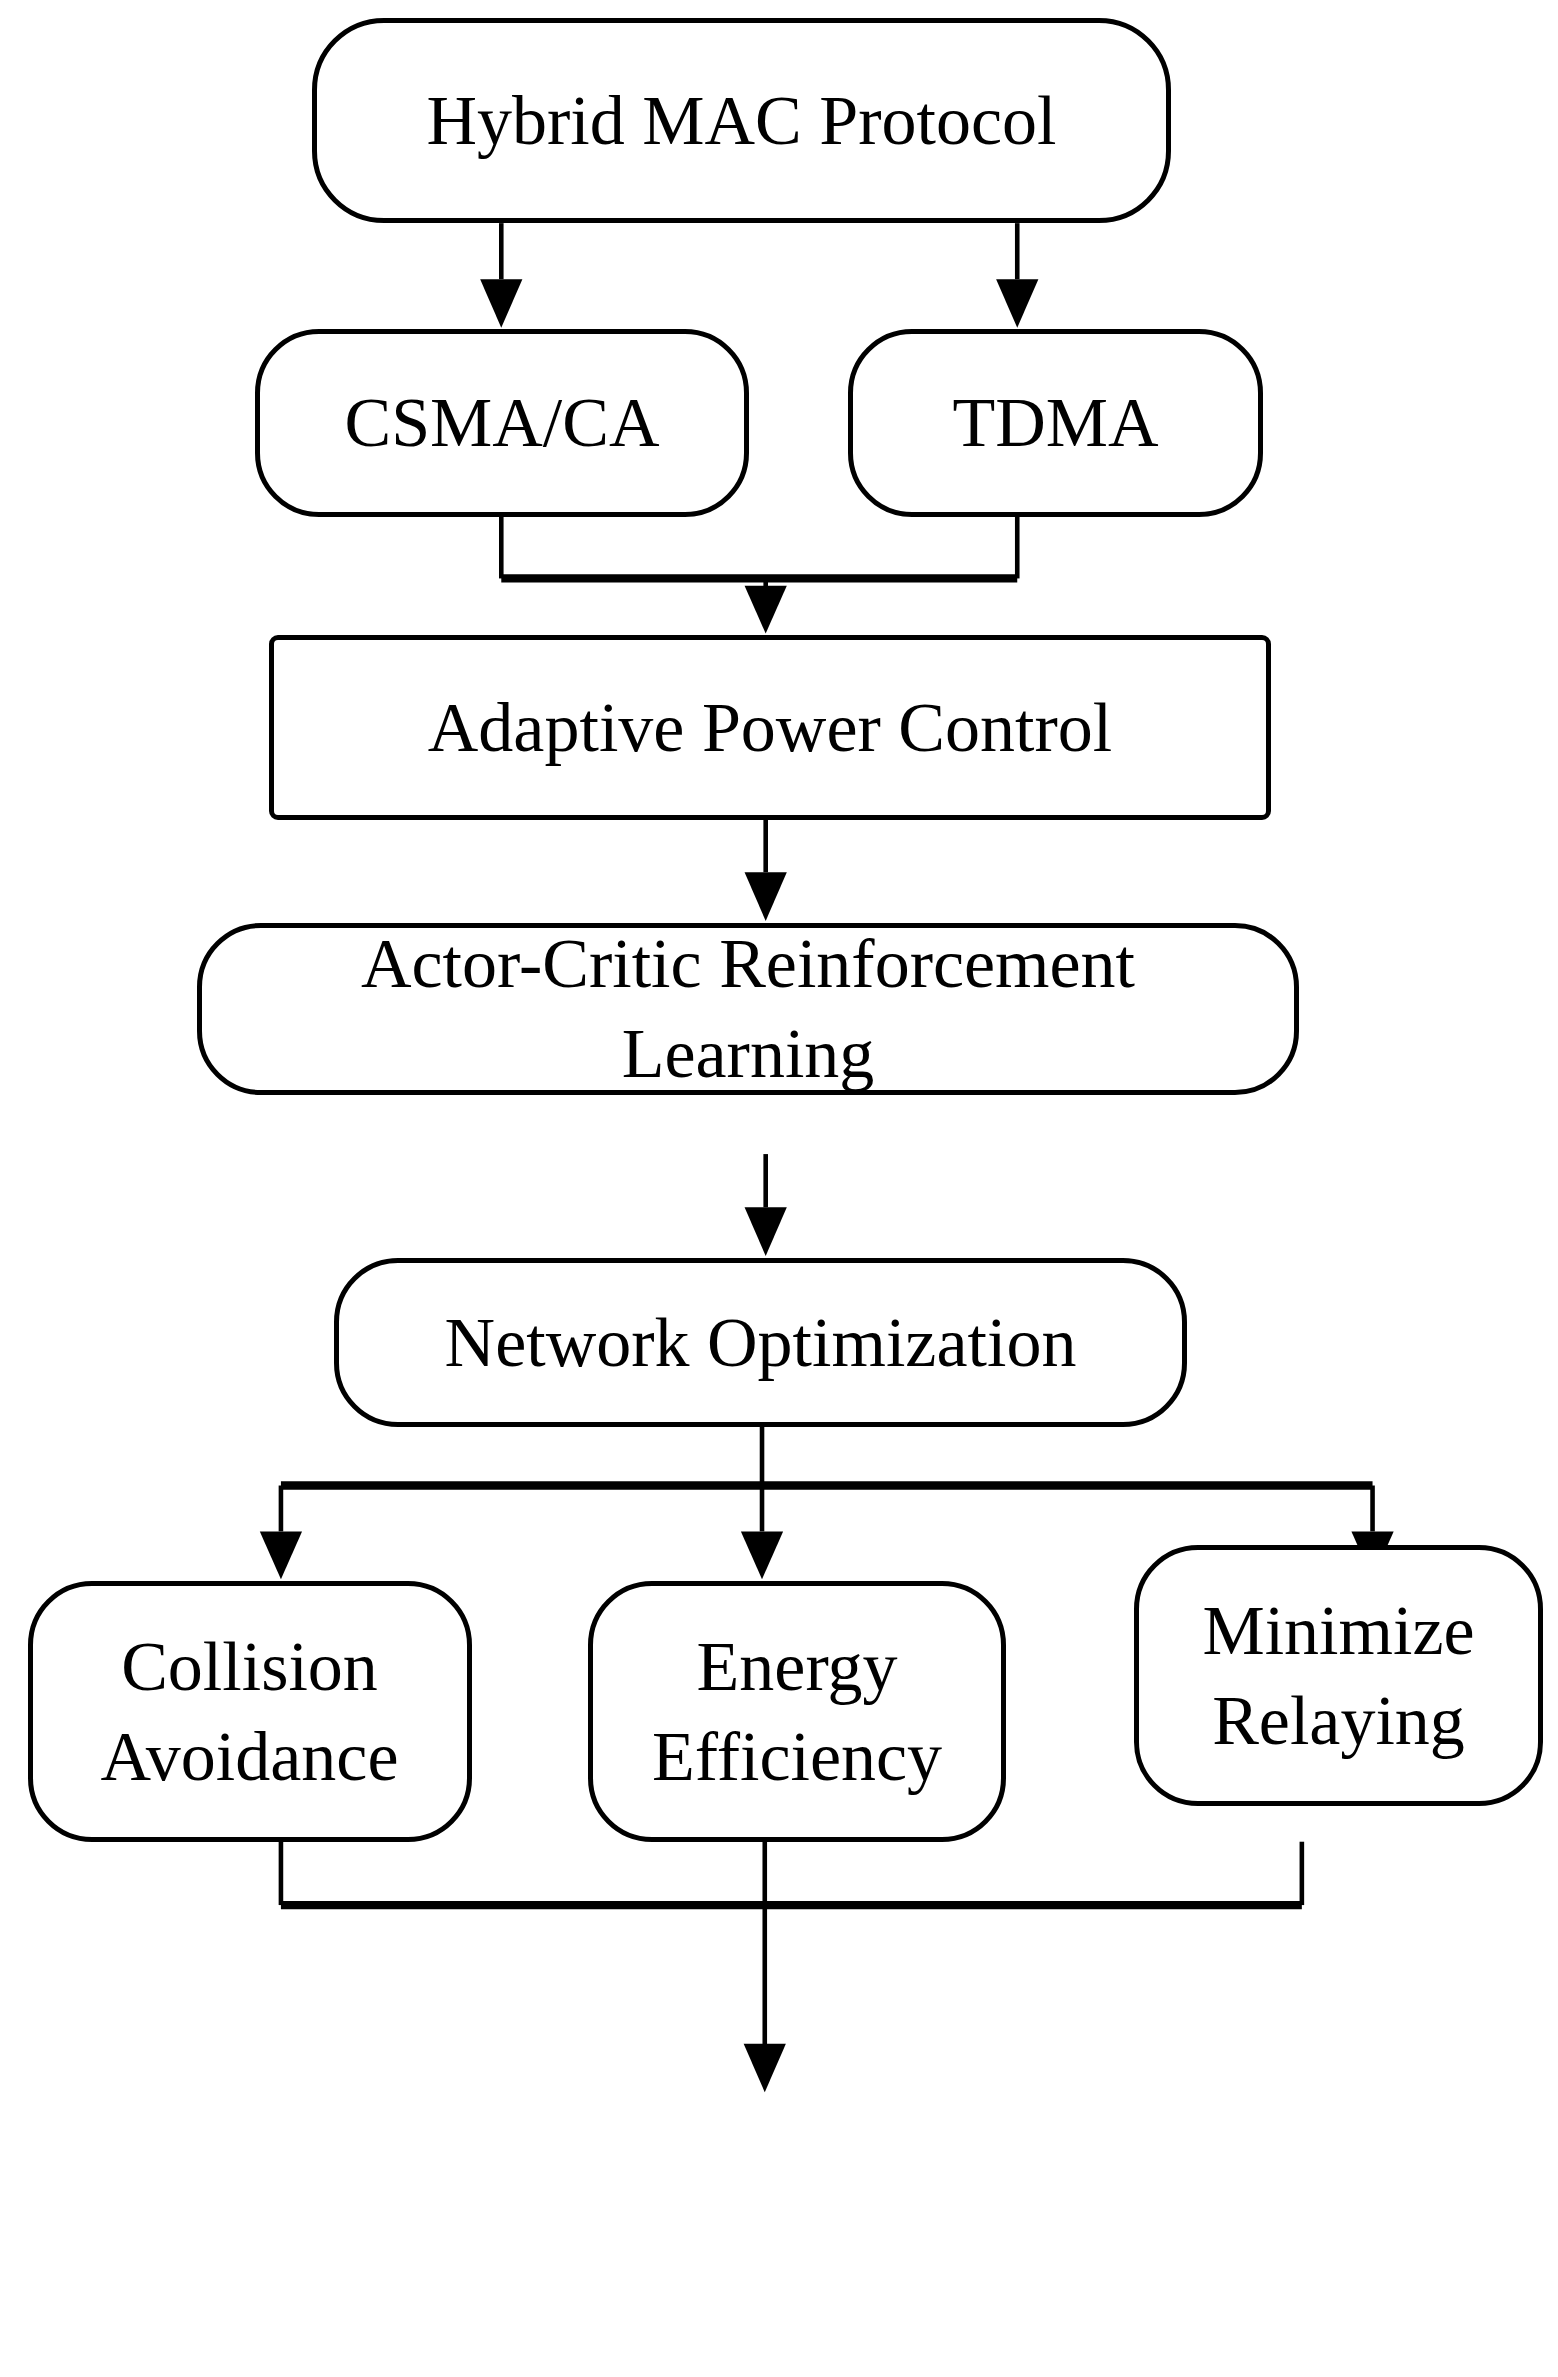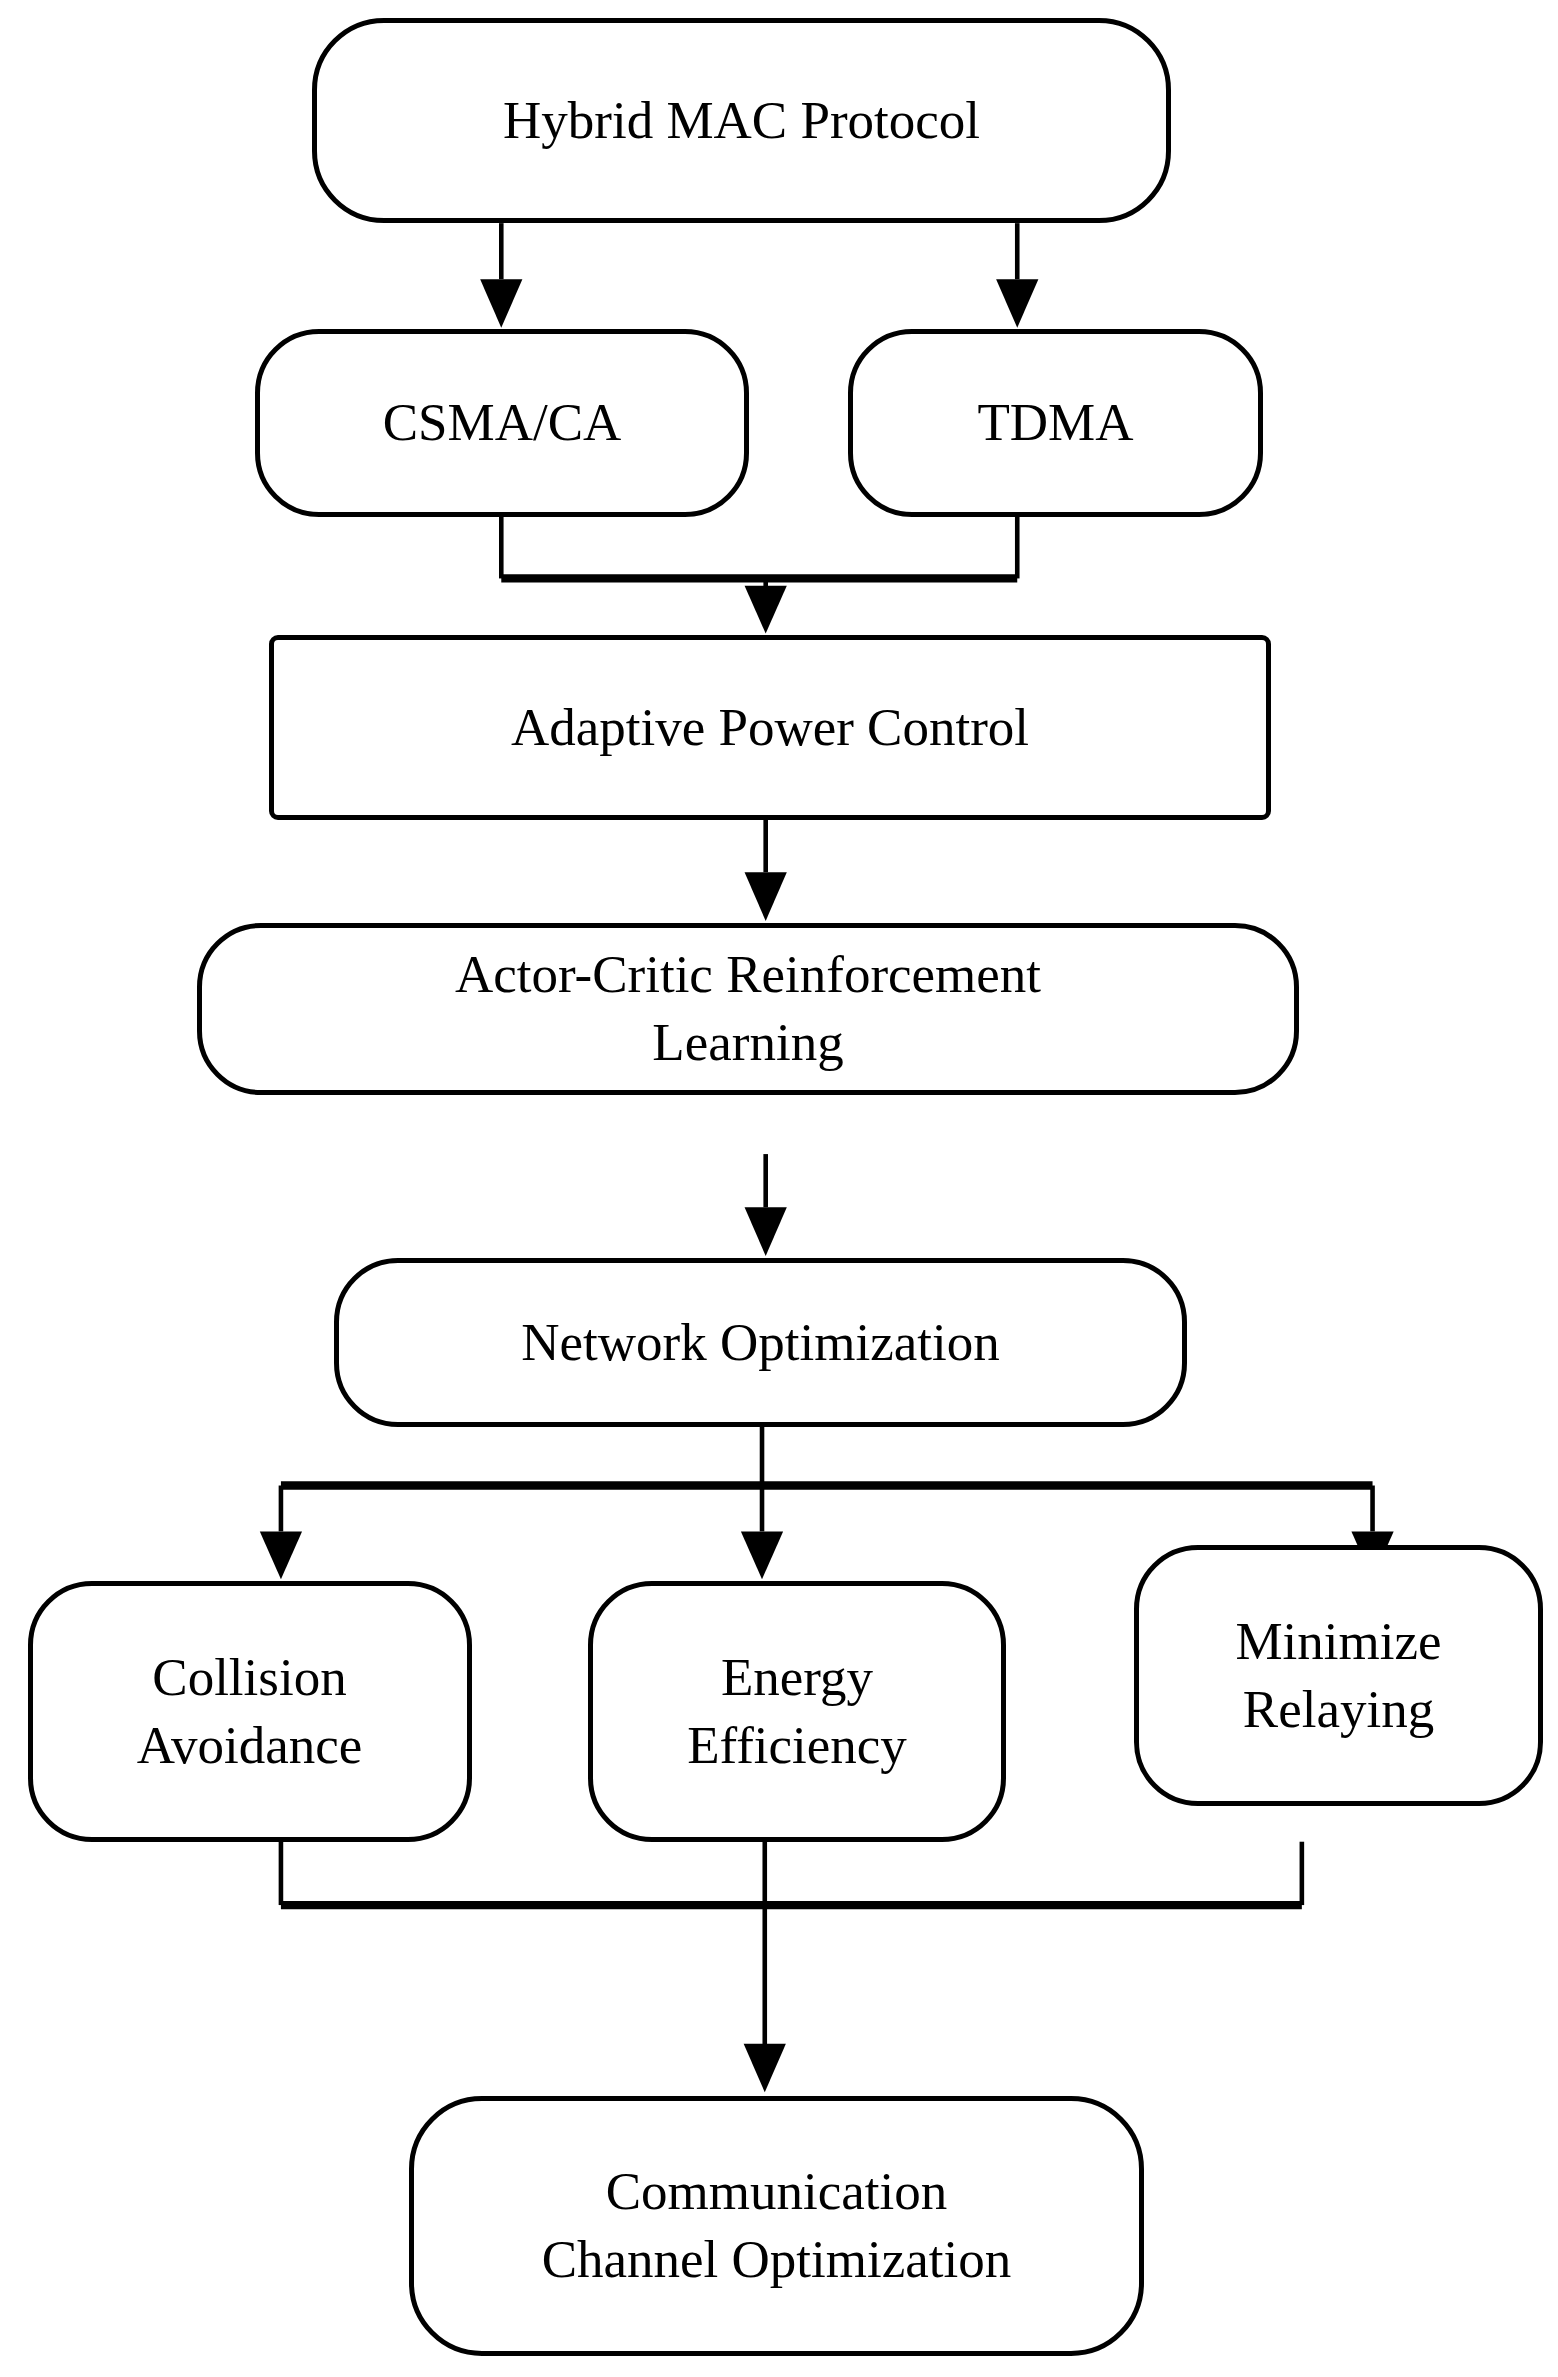--- a/index.html
+++ b/index.html
@@ -41,21 +41,21 @@
     position: absolute;
     box-sizing: border-box;
     background: #ffffff;
     border: 5.5px solid #000000;
     border-radius: 64px;
     display: flex;
     flex-direction: column;
     align-items: center;
     justify-content: center;
     text-align: center;
-    font-size: 53px;
+    font-size: 70px;
     line-height: 1.28;
     white-space: nowrap;
   }
   .node .line { display: block; }
 
   
   #n-hybrid    { left: 312px;  top: 18.4px;   width: 859px;  height: 205px; border-radius: 72px; }
   #n-csma      { left: 255px;  top: 329px;  width: 494px;  height: 188px; }
   #n-tdma      { left: 848px;  top: 329px;  width: 415px;  height: 188px; }
   #n-adaptive  { left: 269px;  top: 635px;  width: 1002px; height: 185px; border-radius: 9px; }
@@ -155,19 +155,15 @@
   <div class="node" id="n-energy">
     <span class="line">Energy</span>
     <span class="line">Efficiency</span>
   </div>
 
   <div class="node" id="n-minimize">
     <span class="line">Minimize</span>
     <span class="line">Relaying</span>
   </div>
 
-  <div class="node" id="n-comm">
-    <span class="line">Communication</span>
-    <span class="line">Channel Optimization</span>
-  </div>
 
 </div>
 
 
 </body></html>

